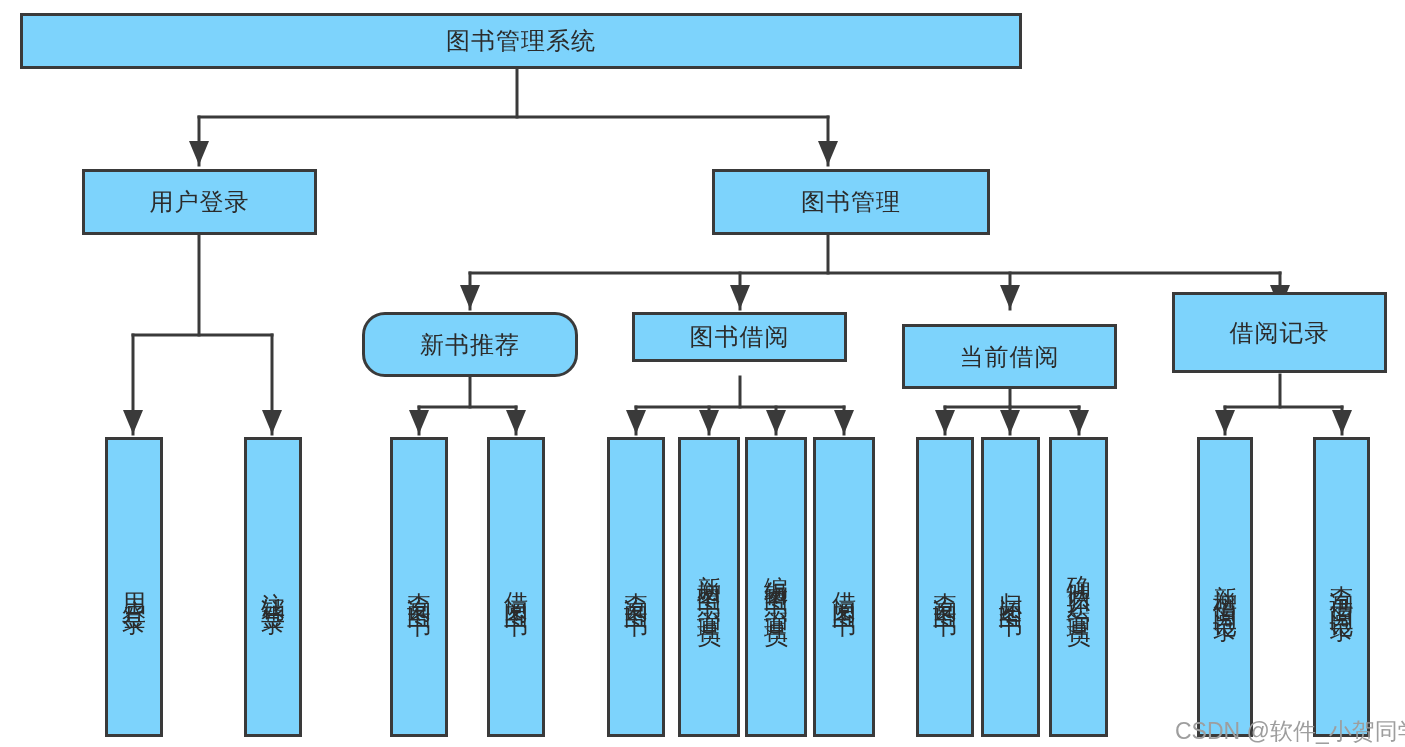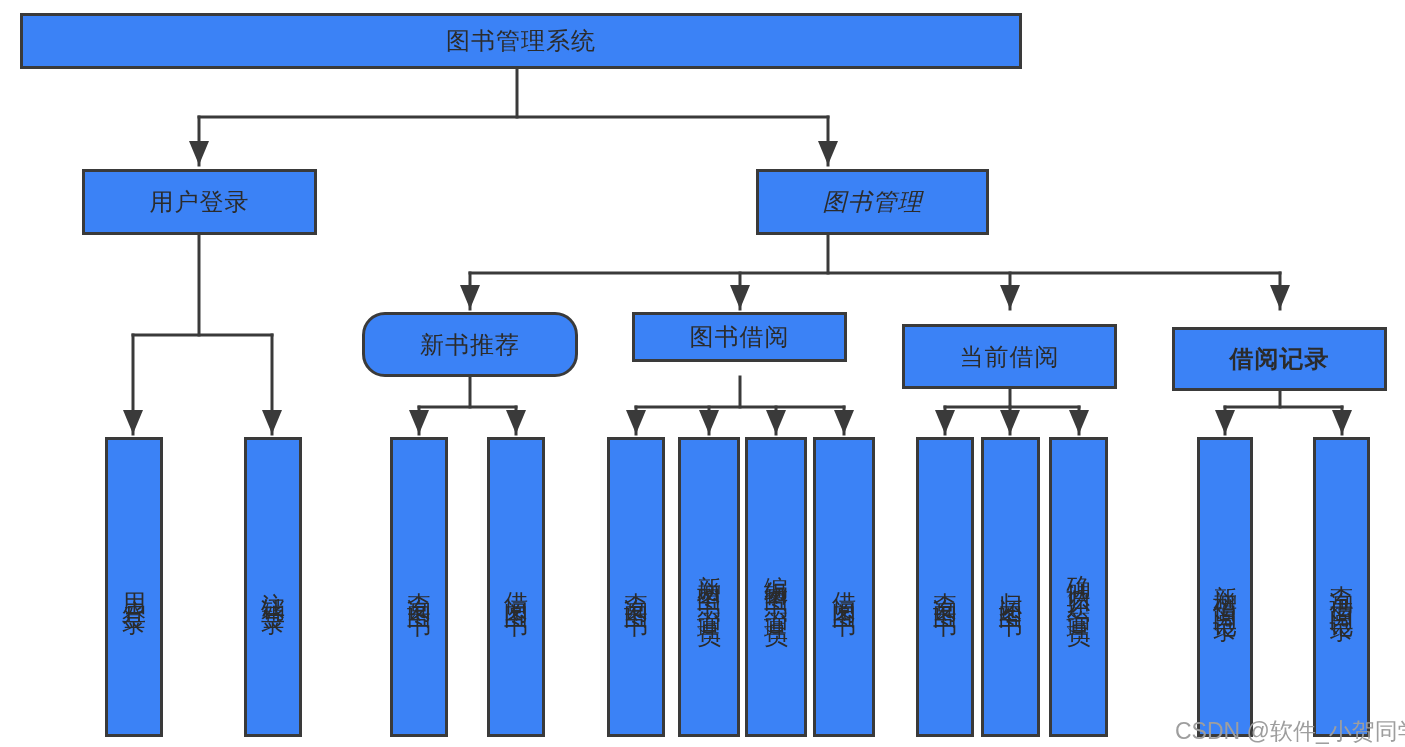--- a/index.html
+++ b/index.html
@@ -9,21 +9,21 @@
     height: 747px;
     background: #ffffff;
     overflow: hidden;
     font-family: "Liberation Sans", "DejaVu Sans", sans-serif;
   }
   svg.wires { position: absolute; left: 0; top: 0; z-index: 1; }
   .node {
     position: absolute;
     box-sizing: border-box;
     border: 3px solid #3a3a3a;
-    background: #3b82f6;
+    background: #7dd3fc;
     color: #2b2b2b;
     display: flex;
     align-items: center;
     justify-content: center;
     z-index: 2;
     text-align: center;
   }
   .node.h { font-size: 24px; letter-spacing: 1px; white-space: nowrap; }
   .node.v {
     writing-mode: vertical-rl;
@@ -95,26 +95,26 @@
       <path d="M1280,375 L1280,407"></path>
       <path d="M1225,407 L1342,407"></path>
       <path d="M1225,407 L1225,434" marker-end="url(#arrow)"></path>
       <path d="M1342,407 L1342,434" marker-end="url(#arrow)"></path>
     </g>
   </svg>
 
   <div class="node h" style="left:20px; top:13px; width:1002px; height:56px;">图书管理系统</div>
 
   <div class="node h" style="left:82px; top:169px; width:235px; height:66px;">用户登录</div>
-  <div class="node h" style="left:756px; top:169px; width:233px; height:66px;font-style:italic;">图书管理</div>
+  <div class="node h" style="left:712px; top:169px; width:278px; height:66px;">图书管理</div>
 
   <div class="node h" style="left:362px; top:312px; width:216px; height:65px;border-radius:23px;">新书推荐</div>
   <div class="node h" style="left:632px; top:312px; width:215px; height:50px;">图书借阅</div>
   <div class="node h" style="left:902px; top:312px; width:215px; height:65px;margin-top:12px;">当前借阅</div>
-  <div class="node h" style="left:1172px; top:327px; width:215px; height:64px;font-weight:bold;">借阅记录</div>
+  <div class="node h" style="left:1172px; top:292px; width:215px; height:81px;">借阅记录</div>
 
   <div class="node v" style="left:105px; top:437px; width:58px; height:300px;">用户登录</div>
   <div class="node v" style="left:244px; top:437px; width:58px; height:300px;">注销登录</div>
 
   <div class="node v" style="left:390px; top:437px; width:58px; height:300px;">查询图书</div>
   <div class="node v" style="left:487px; top:437px; width:58px; height:300px;">借阅图书</div>
 
   <div class="node v" style="left:607px; top:437px; width:58px; height:300px;">查询图书</div>
   <div class="node v" style="left:678px; top:437px; width:62px; height:300px;">新增图书（管理员）</div>
   <div class="node v" style="left:745px; top:437px; width:62px; height:300px;">编辑图书（管理员）</div>

